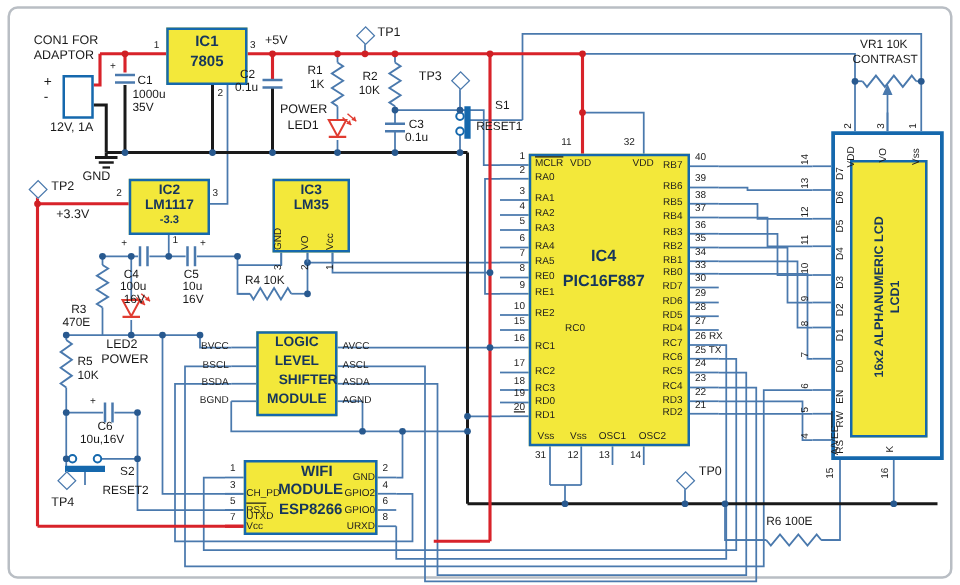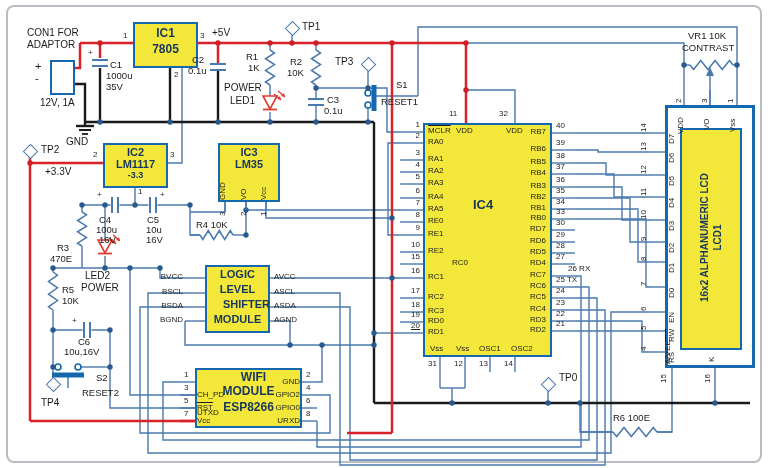--- a/index.html
+++ b/index.html
@@ -300,20 +300,21 @@
   <div class="lb navy s11 ctr" style="left:103px;top:146px;width:65px;">IC2</div>
   <div class="lb navy s11 ctr" style="left:103px;top:158px;width:65px;">LM1117</div>
   <div class="lb navy s9 ctr" style="left:103px;top:171px;width:65px;font-size:9px;">-3.3</div>
 
   <div class="ybox" style="left:218px;top:143px;width:62px;height:59px;"></div>
   <div class="lb navy s11 ctr" style="left:218px;top:146px;width:62px;">IC3</div>
   <div class="lb navy s11 ctr" style="left:218px;top:158px;width:62px;">LM35</div>
 
   <div class="ybox" style="left:423px;top:123px;width:129px;height:234px;"></div>
   <div class="lb navy s13 ctr" style="left:433px;top:198px;width:100px;">IC4</div>
+  <div class="lb navy s13 ctr" style="left:428px;top:218px;width:110px;">PIC16F887</div>
 
   <div class="ybox" style="left:205px;top:265px;width:65px;height:68px;"></div>
   <div class="lb navy s11 ctr" style="left:205px;top:268px;width:65px;">LOGIC</div>
   <div class="lb navy s11 ctr" style="left:205px;top:283px;width:65px;">LEVEL</div>
   <div class="lb navy s11 ctr" style="left:205px;top:298px;width:65px;text-align:right;">SHIFTER</div>
   <div class="lb navy s11 ctr" style="left:205px;top:313px;width:65px;">MODULE</div>
 
   <div class="ybox" style="left:195px;top:368px;width:107px;height:60px;"></div>
   <div class="lb navy s12 ctr" style="left:205px;top:371px;width:97px;">WIFI</div>
   <div class="lb navy s12 ctr" style="left:200px;top:385px;width:97px;">MODULE</div>
@@ -444,21 +445,21 @@
     <div class="lb pin" style="left: 556px; top: 208px;">33</div>
     <div class="lb pin ra" style="left: 520px; top: 214px; width: 26px;">RB0</div>
     <div class="lb pin" style="left: 556px; top: 219px;">30</div>
     <div class="lb pin ra" style="left: 520px; top: 225px; width: 26px;">RD7</div>
     <div class="lb pin" style="left: 556px; top: 231px;">29</div>
     <div class="lb pin ra" style="left: 520px; top: 237px; width: 26px;">RD6</div>
     <div class="lb pin" style="left: 556px; top: 242px;">28</div>
     <div class="lb pin ra" style="left: 520px; top: 248px; width: 26px;">RD5</div>
     <div class="lb pin" style="left: 556px; top: 253px;">27</div>
     <div class="lb pin ra" style="left: 520px; top: 259px; width: 26px;">RD4</div>
-    <div class="lb pin" style="left: 556px; top: 265px; margin-left: 12px;">26 RX</div>
+    <div class="lb pin" style="left: 556px; top: 265px;">26 RX</div>
     <div class="lb pin ra" style="left: 520px; top: 271px; width: 26px;">RC7</div>
     <div class="lb pin" style="left: 556px; top: 276px;">25 TX</div>
     <div class="lb pin ra" style="left: 520px; top: 282px; width: 26px;">RC6</div>
     <div class="lb pin" style="left: 556px; top: 287px;">24</div>
     <div class="lb pin ra" style="left: 520px; top: 293px; width: 26px;">RC5</div>
     <div class="lb pin" style="left: 556px; top: 299px;">23</div>
     <div class="lb pin ra" style="left: 520px; top: 305px; width: 26px;">RC4</div>
     <div class="lb pin" style="left: 556px; top: 310px;">22</div>
     <div class="lb pin ra" style="left: 520px; top: 316px; width: 26px;">RD3</div>
     <div class="lb pin" style="left: 556px; top: 320px;">21</div>

